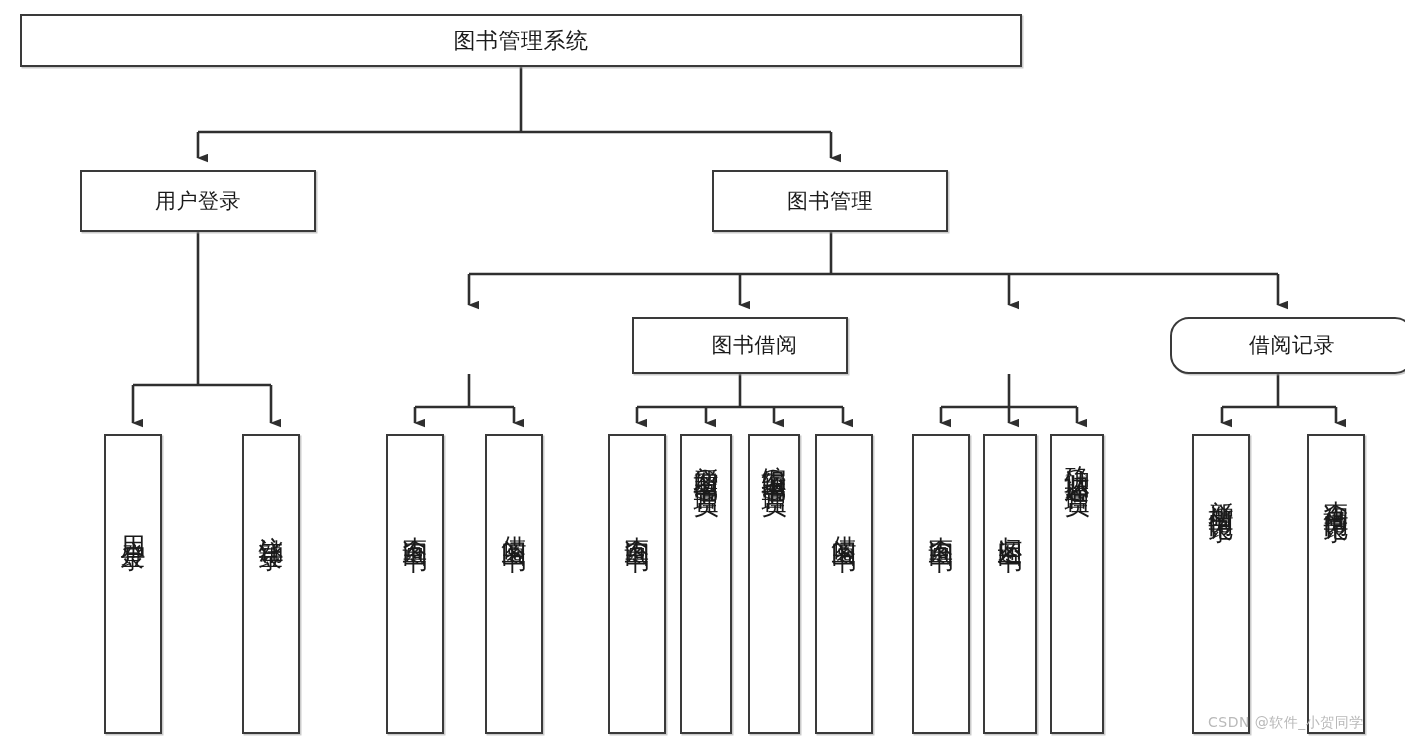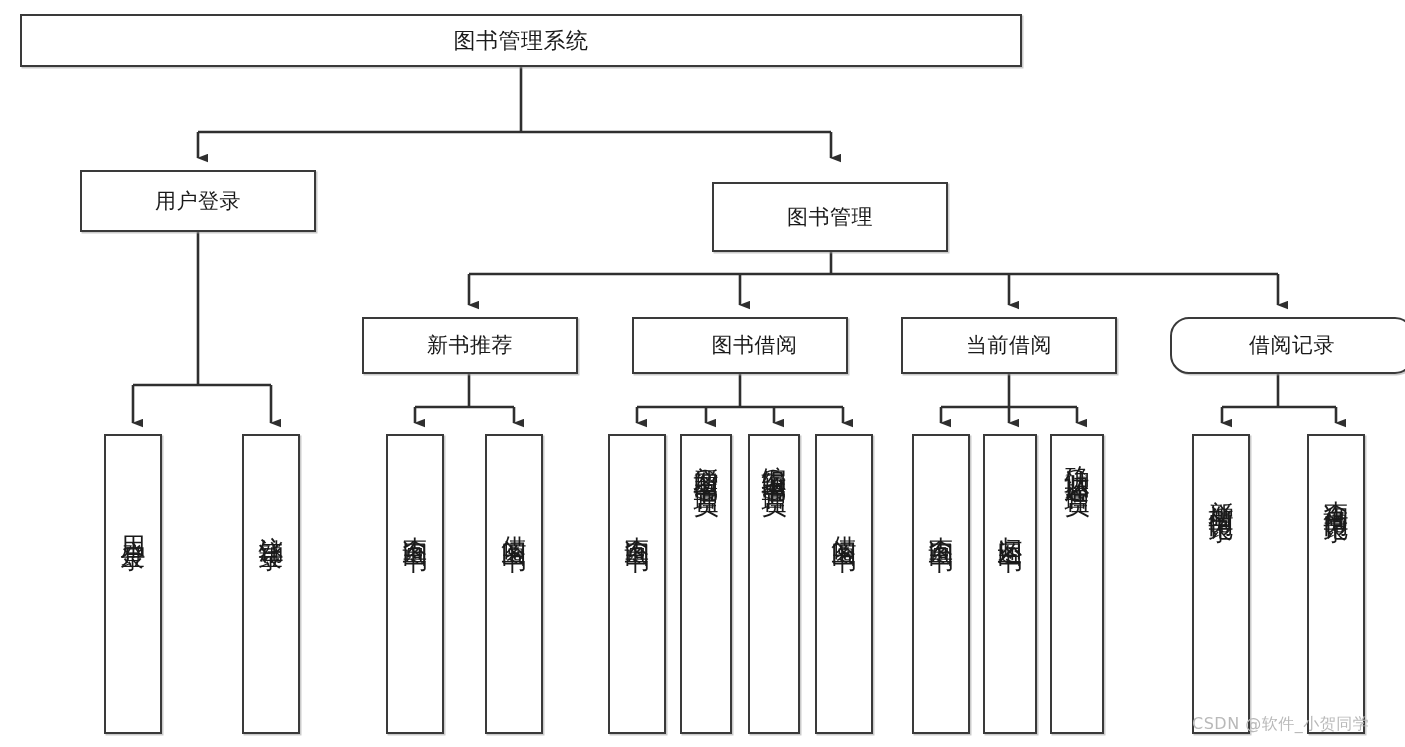--- a/index.html
+++ b/index.html
@@ -59,25 +59,26 @@
   .node.vert .label {
     writing-mode: vertical-rl;
     text-orientation: upright;
     font-size: 25px;
     line-height: 1.0;
     letter-spacing: 4px;
     white-space: nowrap;
   }
   .watermark {
     position: absolute;
-    font-size: 16px;
+    font-size: 14px;
     color: #b9b9b9;
     white-space: nowrap;
     letter-spacing: 0.5px;
     pointer-events: none;
+    padding-left: 16px;
   }
 </style>
 </head>
 <body>
 
 <div id="diagram-root">
 
   <svg id="edge-layer" viewBox="0 0 1405 747" width="1405" height="747" xmlns="http://www.w3.org/2000/svg">
     <defs>
       <marker id="arrowhead" markerWidth="9" markerHeight="11" refX="4.2" refY="10" orient="auto" markerUnits="userSpaceOnUse">
@@ -129,35 +130,29 @@
   </svg>
 
   <div class="node horiz root" style="left:20px; top:14px; width:1002px; height:53px;">
     <span class="label">图书管理系统</span>
   </div>
 
   <div class="node horiz" style="left:80px; top:170px; width:236px; height:62px;">
     <span class="label">用户登录</span>
   </div>
 
-  <div class="node horiz" style="left:712px; top:182px; width:236px; height:70px;">
+  <div class="node horiz" style="left:712px; top:170px; width:236px; height:62px;">
     <span class="label">图书管理</span>
   </div>
 
-  <div class="node horiz" style="left:362px; top:317px; width:216px; height:57px;">
-    <span class="label">新书推荐</span>
-  </div>
 
   <div class="node horiz" style="left:632px; top:317px; width:216px; height:57px;padding-left:29px;">
     <span class="label">图书借阅</span>
   </div>
 
-  <div class="node horiz" style="left:901px; top:317px; width:216px; height:57px;">
-    <span class="label">当前借阅</span>
-  </div>
 
   <div class="node horiz" style="left:1170px; top:317px; width:244px; height:57px;border-radius:19px;">
     <span class="label">借阅记录</span>
   </div>
 
   <div class="node vert" style="left:104px; top:434px; width:58px; height:300px; padding-top:80px;">
     <span class="label">用户登录</span>
   </div>
 
   <div class="node vert" style="left:242px; top:434px; width:58px; height:300px; padding-top:80px;">

